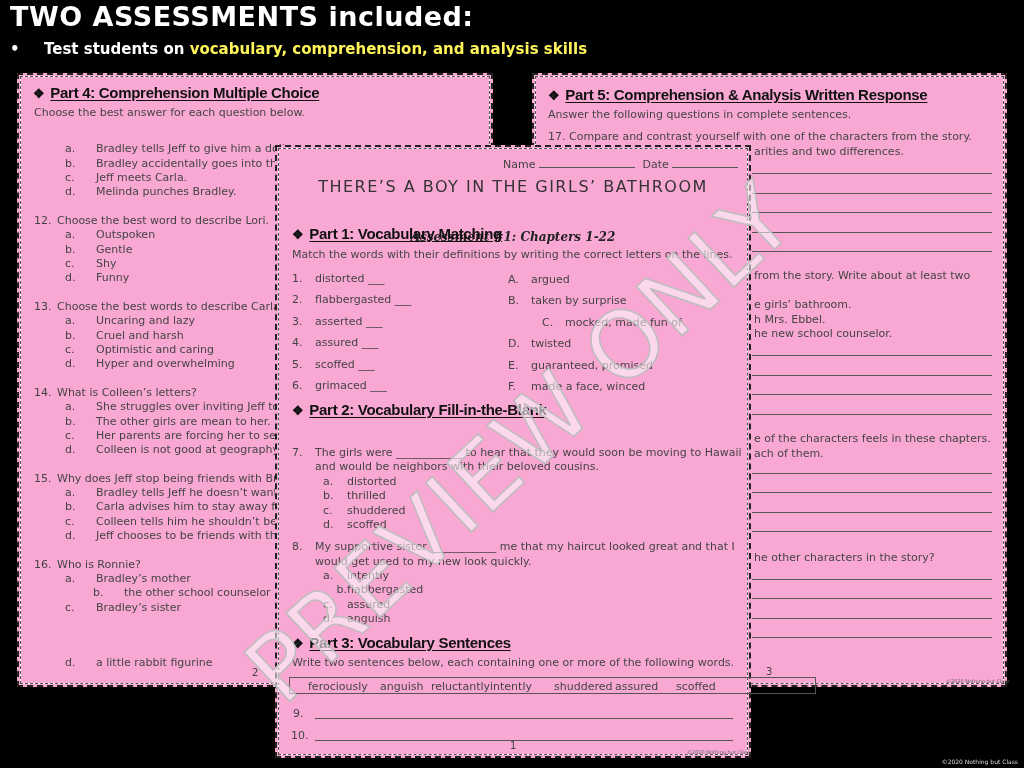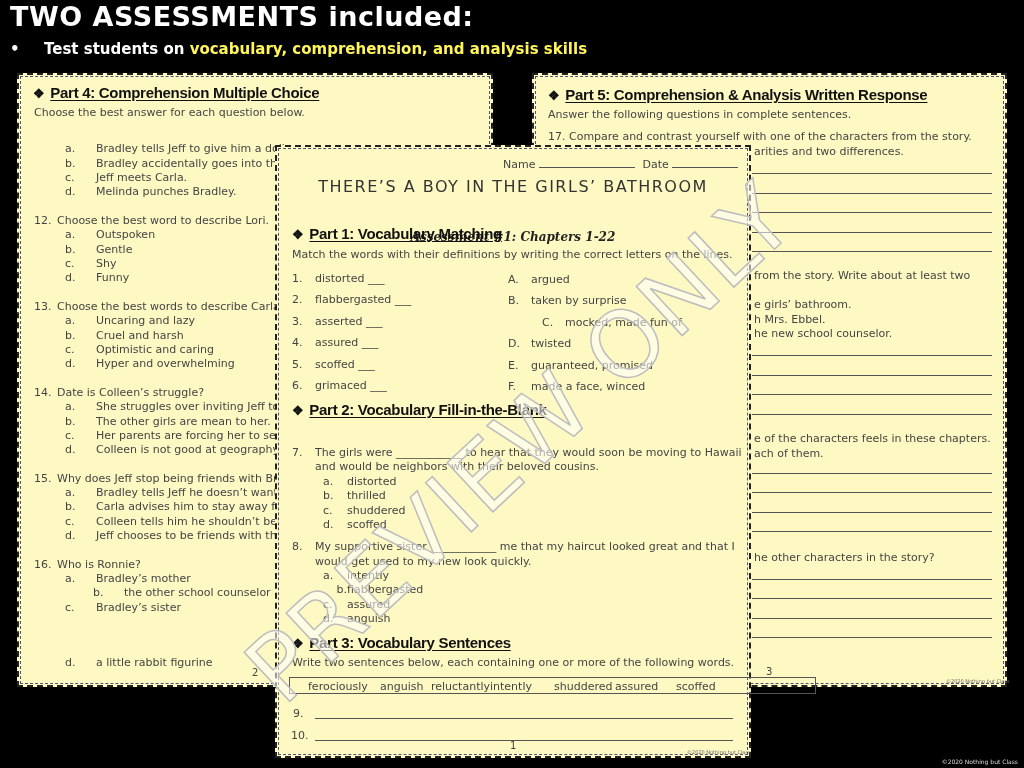--- a/index.html
+++ b/index.html
@@ -12,21 +12,21 @@
     font-weight: bold; font-size: 27px; color: #fff; letter-spacing: 0.5px; line-height: 34px;
   }
   .banner-sub {
     position: absolute; left: 10px; top: 34px; font-family: "DejaVu Sans", sans-serif;
     font-weight: bold; font-size: 15px; color: #fff; line-height: 30px; white-space: nowrap;
   }
   .banner-sub .bullet { display: inline-block; width: 34px; }
   .banner-sub .hl { color: #fff45a; }
 
   .page {
-    position: absolute; background: #fef9c3; box-sizing: border-box;
+    position: absolute; background: #f9a8d4; box-sizing: border-box;
     border: 2px dashed #222; outline: 1px solid #fff; outline-offset: -4px;
   }
   .page::after {
     content: ""; position: absolute; inset: 1px; border: 1px dashed #555; pointer-events: none;
   }
   #page2 { left: 17px; top: 73px; width: 476px; height: 614px; }
   #page3 { left: 532px; top: 73px; width: 475px; height: 614px; }
   #page1 { left: 275px; top: 145px; width: 476px; height: 613px; z-index: 5; }
 
   .abs { position: absolute; white-space: nowrap; }
@@ -88,21 +88,21 @@
   <div class="abs opt" style="left:46px; top:168px;"><span class="lt">b.</span><span>Gentle</span></div>
   <div class="abs opt" style="left:46px; top:182px;"><span class="lt">c.</span><span>Shy</span></div>
   <div class="abs opt" style="left:46px; top:196px;"><span class="lt">d.</span><span>Funny</span></div>
 
   <div class="abs q" style="left:15px; top:225px;"><span class="qn">13.</span><span>Choose the best words to describe Carla.</span></div>
   <div class="abs opt" style="left:46px; top:239px;"><span class="lt">a.</span><span>Uncaring and lazy</span></div>
   <div class="abs opt" style="left:46px; top:254px;"><span class="lt">b.</span><span>Cruel and harsh</span></div>
   <div class="abs opt" style="left:46px; top:268px;"><span class="lt">c.</span><span>Optimistic and caring</span></div>
   <div class="abs opt" style="left:46px; top:282px;"><span class="lt">d.</span><span>Hyper and overwhelming</span></div>
 
-  <div class="abs q" style="left:15px; top:311px;"><span class="qn">14.</span><span>Date is Colleen’s struggle?</span></div>
+  <div class="abs q" style="left:15px; top:311px;"><span class="qn">14.</span><span>What is Colleen’s letters?</span></div>
   <div class="abs opt" style="left:46px; top:325px;"><span class="lt">a.</span><span>She struggles over inviting Jeff to her party.</span></div>
   <div class="abs opt" style="left:46px; top:340px;"><span class="lt">b.</span><span>The other girls are mean to her.</span></div>
   <div class="abs opt" style="left:46px; top:354px;"><span class="lt">c.</span><span>Her parents are forcing her to see Carla.</span></div>
   <div class="abs opt" style="left:46px; top:368px;"><span class="lt">d.</span><span>Colleen is not good at geography.</span></div>
 
   <div class="abs q" style="left:15px; top:397px;"><span class="qn">15.</span><span>Why does Jeff stop being friends with Bradley?</span></div>
   <div class="abs opt" style="left:46px; top:411px;"><span class="lt">a.</span><span>Bradley tells Jeff he doesn’t want to be friends.</span></div>
   <div class="abs opt" style="left:46px; top:425px;"><span class="lt">b.</span><span>Carla advises him to stay away from Bradley.</span></div>
   <div class="abs opt" style="left:46px; top:440px;"><span class="lt">c.</span><span>Colleen tells him he shouldn’t be friends with Bradley.</span></div>
   <div class="abs opt" style="left:46px; top:454px;"><span class="lt">d.</span><span>Jeff chooses to be friends with the other boys.</span></div>

